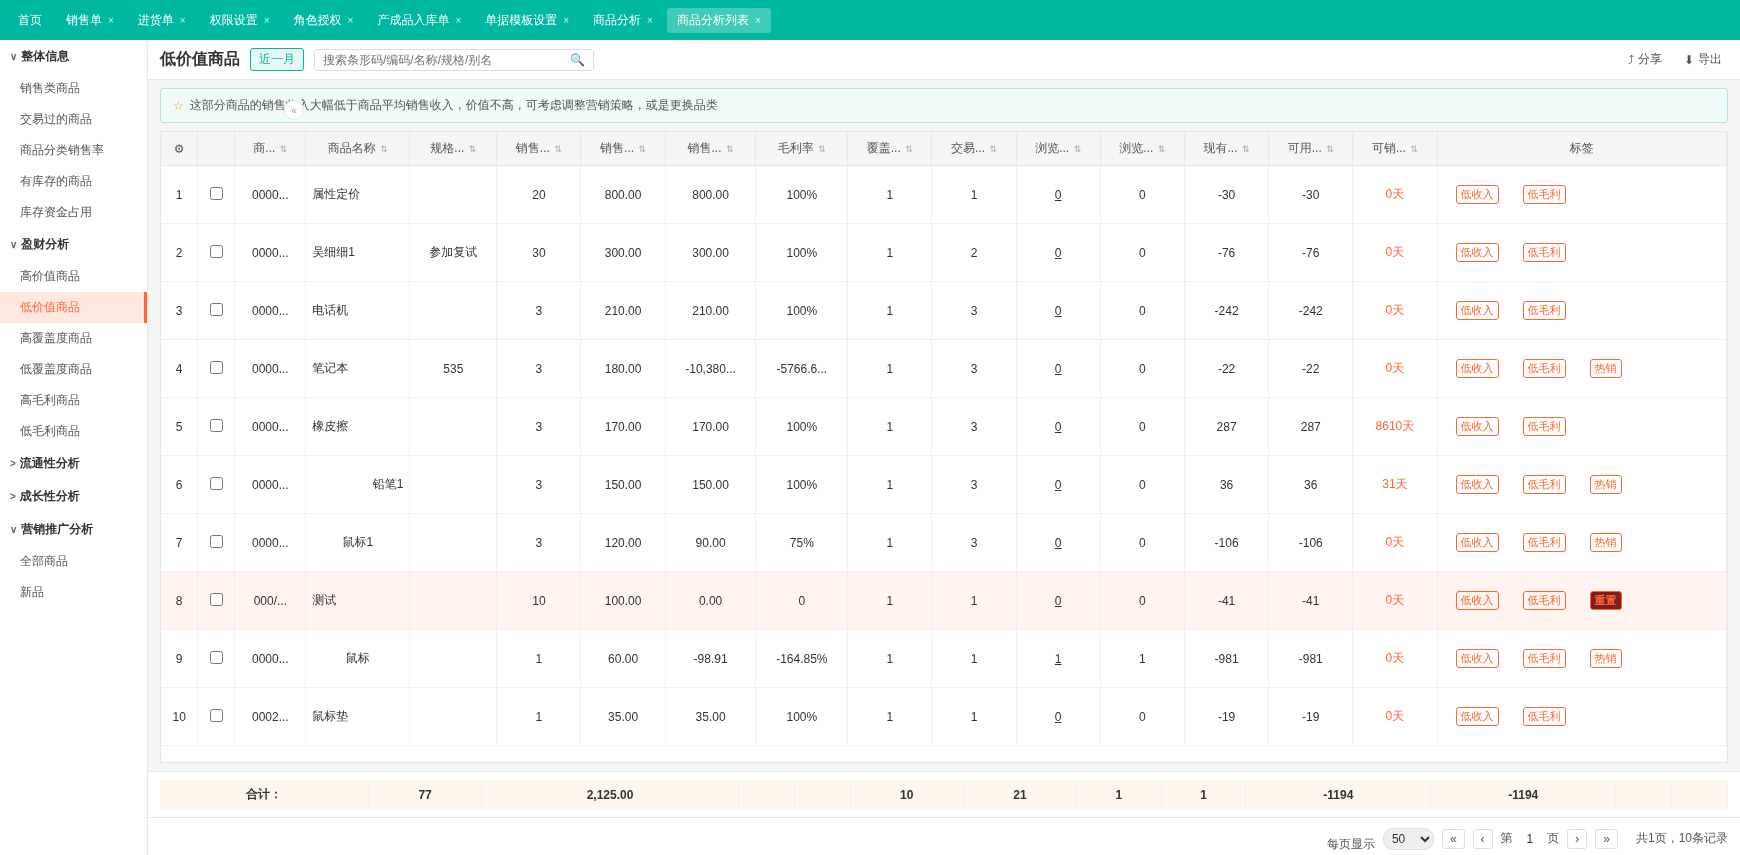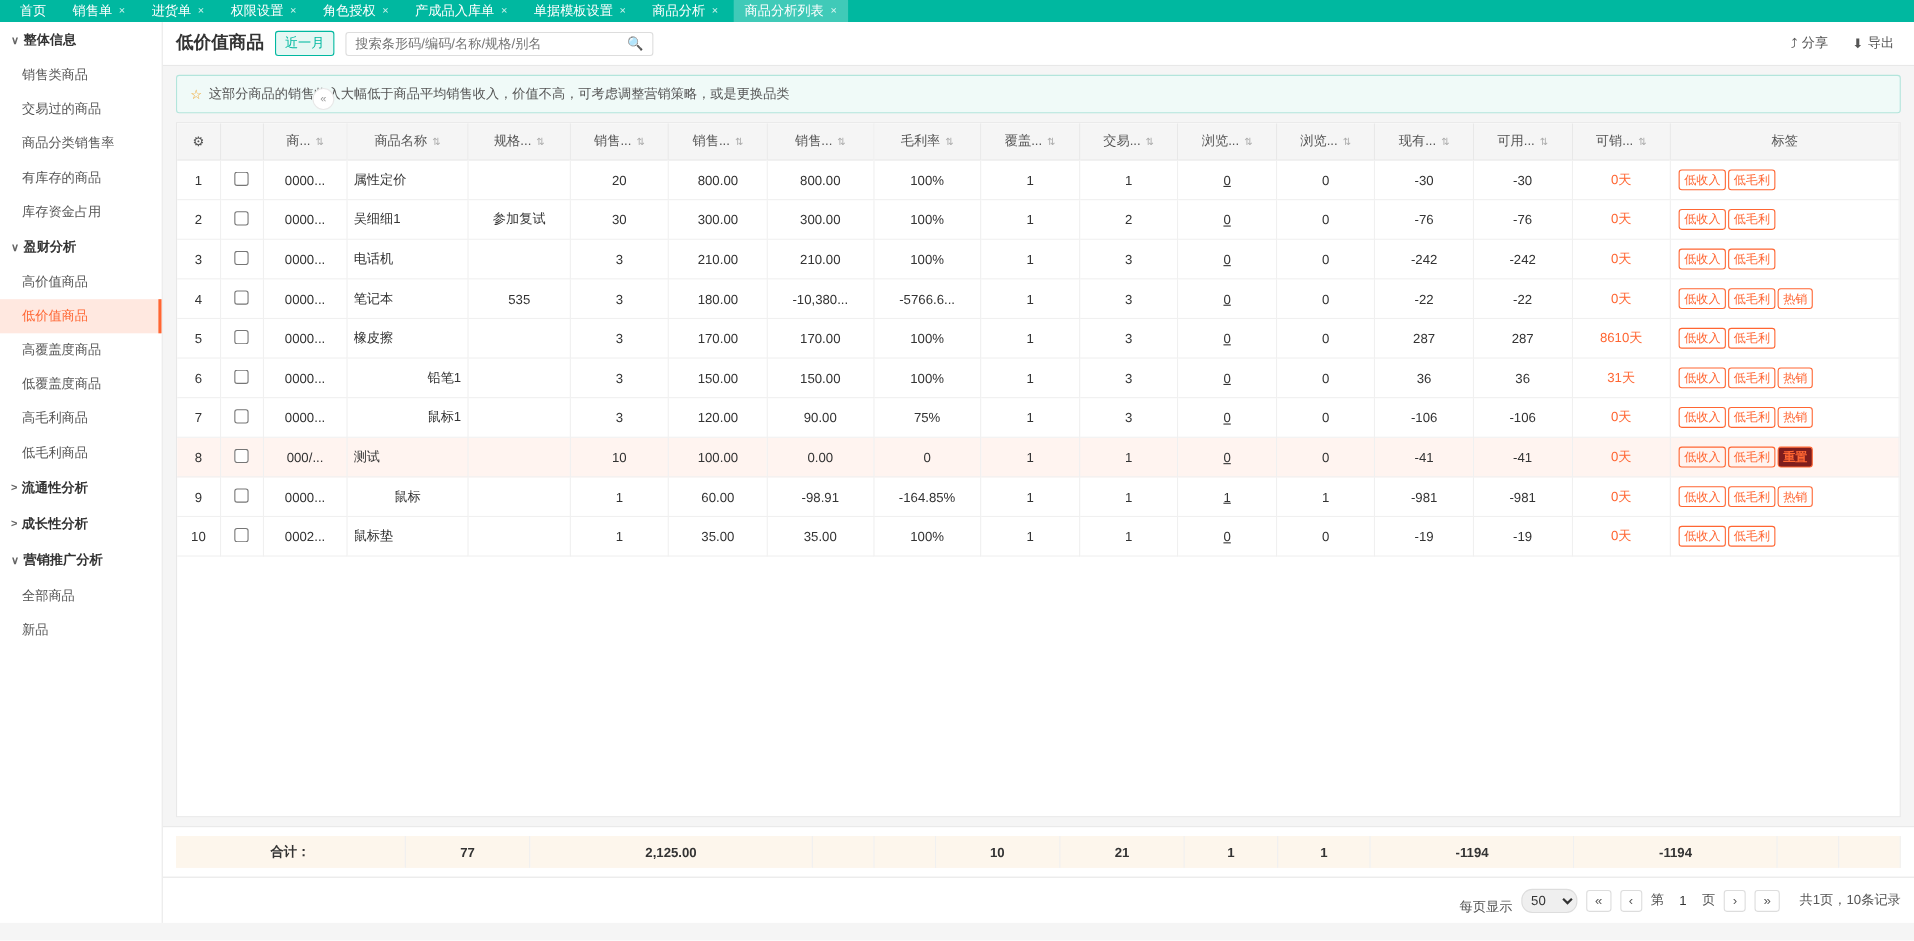--- a/index.html
+++ b/index.html
@@ -3,21 +3,21 @@
   <meta charset="utf-8">
   <style>
     * { box-sizing: border-box; margin: 0; padding: 0; font-family: 'Microsoft YaHei', Arial, sans-serif; font-size: 12px; }
     body { background: #f5f5f5; overflow: hidden; }
 
     
     .top-nav {
       background: #00b8a0;
       display: flex;
       align-items: center;
-      height: 20px;
+      height: 40px;
       padding: 0 8px;
       gap: 4px;
     }
     .nav-tab {
       color: #fff;
       padding: 4px 10px;
       cursor: pointer;
       white-space: nowrap;
       border-radius: 3px;
       display: flex;
@@ -156,21 +156,21 @@
       color: #333;
       white-space: nowrap;
     }
     tr.highlighted td { background: #fff4f0; }
     .tag-label {
       display: inline-block;
       border: 1px solid;
       border-radius: 3px;
       padding: 1px 4px;
       font-size: 11px;
-      margin: 1px;
+      margin: 12px;
     }
     .tag-low-income { color: #ff6633; border-color: #ff6633; }
     .tag-recommend { color: #ff6633; border-color: #ff6633; background: #7f1d1d; font-weight: bold; }
     .days-orange { color: #ff6633; }
     .link-underline { text-decoration: underline; color: #333; cursor: pointer; }
 
     
     .footer-bar {
       background: #fff;
       border-top: 1px solid #e8e8e8;
@@ -431,21 +431,21 @@
               <td>0</td>
               <td>36</td>
               <td>36</td>
               <td class="days-orange">31天</td>
               <td style="text-align: left;"><span class="tag-label tag-low-income">低收入</span><span class="tag-label tag-low-income">低毛利</span><span class="tag-label tag-low-income">热销</span></td>
             </tr>
             <tr>
               <td>7</td>
               <td><input type="checkbox" style=""></td>
               <td>0000...</td>
-              <td style="text-align: right;">鼠标1</td>
+              <td style="text-align: center;">鼠标1</td>
               <td></td>
               <td>3</td>
               <td>120.00</td>
               <td>90.00</td>
               <td>75%</td>
               <td>1</td>
               <td>3</td>
               <td><span class="link-underline">0</span></td>
               <td>0</td>
               <td>-106</td>

